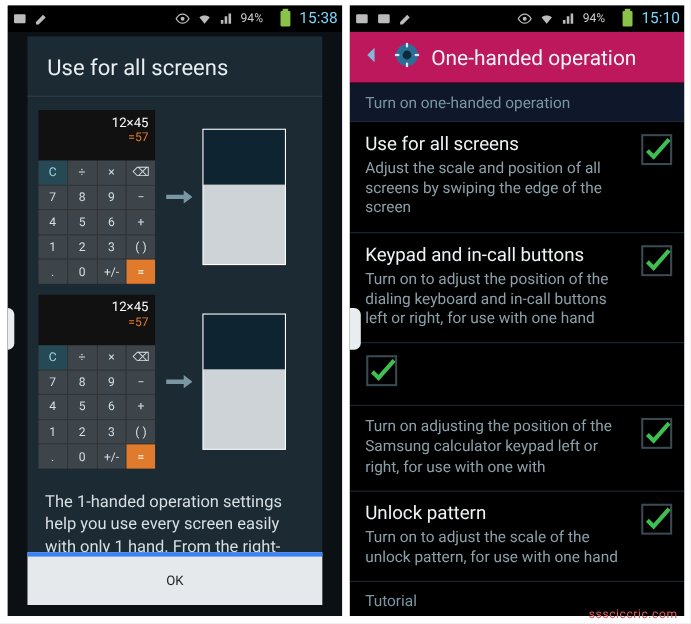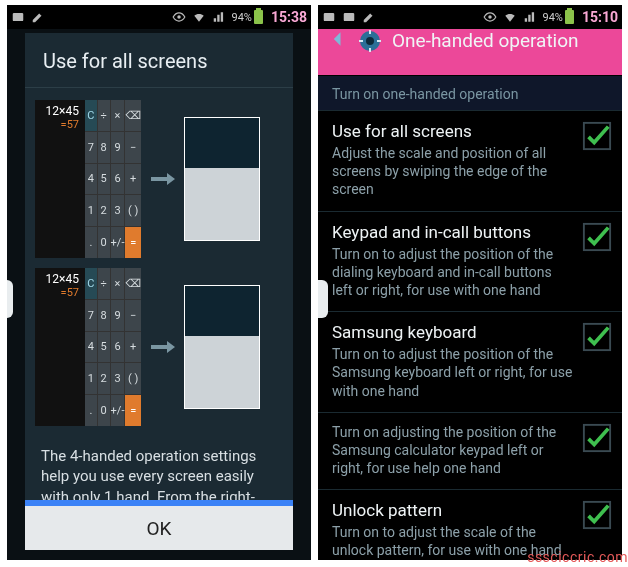--- a/index.html
+++ b/index.html
@@ -6,60 +6,60 @@
   #stage{width:628px;height:567px;position:relative;background:#fff}
   .phone{position:absolute;top:5px;width:304px;height:555px;background:#000;overflow:hidden}
   #p1{left:7px}
   #p2{left:318px}
   
   .sb{height:24px;background:#000;display:flex;align-items:center;padding:0 4px;color:#ccc;font-size:11px}
   .sb-left{display:flex;gap:6px;align-items:center}
   .sb-right{margin-left:auto;display:flex;gap:6px;align-items:center}
   .ico{width:14px;height:14px;display:inline-flex;align-items:center;justify-content:center}
   .ico svg{width:14px;height:14px}
-  .batt{display:flex;align-items:center;gap:2px}
+  .batt{display:flex;align-items:flex-start;gap:16px}
   .batt-b{width:9px;height:14px;background:#8bc34a;border-radius:1px;position:relative}
   .batt-b::before{content:"";position:absolute;top:-2px;left:2px;width:5px;height:2px;background:#8bc34a}
-  .clk{color:#f9a8d4;font-size:14px;font-weight:700;margin-left:2px}
+  .clk{color:#7dd3fc;font-size:14px;font-weight:400;margin-left:2px}
   
   .dim{position:absolute;top:24px;left:0;right:0;bottom:0;background:#0a1014}
   .dlg{position:absolute;top:28px;left:18px;right:18px;bottom:10px;background:#1b2a33;display:flex;flex-direction:column}
   .dlg-title{color:#e8eef2;font-size:20px;padding:16px 18px 14px;border-bottom:1px solid #2c3e47}
   .dlg-body{flex:1;overflow:hidden;padding:6px 10px 0;color:#bac6cc}
   .row{display:flex;align-items:center;gap:10px;margin:6px 0 10px}
-  .calc-lg{width:106px;height:158px;background:#111;display:flex;flex-direction:row}
+  .calc-lg{width:106px;height:158px;background:#111;display:flex;flex-direction:column}
   .calc-disp{flex:0 0 38px;text-align:right;padding:4px 6px;color:#ddd;font-size:12px}
   .calc-disp .r1{color:#fff}
   .calc-disp .r2{color:#e07b2d;font-size:11px}
   .calc-grid{flex:1;display:grid;grid-template-columns:repeat(4,1fr);grid-auto-rows:1fr;gap:1px;background:#333}
   .calc-grid span{display:flex;align-items:center;justify-content:center;background:#3d454b;color:#d7dde0;font-size:11px}
   .kC{background:#264a55!important;color:#9fd6e6!important}
   .kE{background:#e07b2d!important;color:#fff!important}
   .calc-sm{width:74px;height:122px;background:#fff;box-shadow:0 0 0 1px #fff;display:flex;flex-direction:column}
   .calc-sm-top{flex:0 0 50px;background:#0e2430}
   .calc-sm-bot{flex:1;background:#cdd3d7}
   .arrow{display:flex;flex-direction:column;gap:3px;align-items:center}
   .arrow svg{width:24px;height:18px}
   .dlg-text{color:#d8dfe3;font-size:15px;line-height:1.35;padding:10px 6px 12px}
-  .dlg-btn{height:44px;background:#e6e9eb;color:#222;font-size:19px;border-top:6px solid #3b82f6;display:flex;align-items:center;justify-content:center}
+  .dlg-btn{height:44px;background:#e6e9eb;color:#222;font-size:12px;border-top:4px solid #3b82f6;display:flex;align-items:center;justify-content:center}
   
-  .tbar{height:46px;background:#ec4899;display:flex;align-items:flex-start;gap:10px;padding:0 10px;border-bottom:1px solid #000}
+  .tbar{height:46px;background:#be185d;display:flex;align-items:center;gap:10px;padding:0 10px;border-bottom:1px solid #000}
   .tbar .ttl{color:#f0f4f6;font-size:19px}
   .back svg{width:20px;height:20px}
   .gear svg{width:24px;height:24px}
   .sect{color:#7a96a2;font-size:14px;padding:10px 14px 8px;background:#0f172a}
   .item{display:flex;align-items:flex-start;gap:8px;padding:10px 10px 12px 14px;border-top:1px solid #1a2a31;background:#000}
   .item .txt{flex:1}
   .item .lbl{color:#eef3f5;font-size:17px;margin-bottom:3px}
   .item .sub{color:#8ca0a9;font-size:14px;line-height:1.3}
   .chk svg{width:30px;height:30px}
   .tutorial{color:#7a96a2;font-size:14px;padding:10px 14px 8px;border-top:1px solid #1a2a31}
   .handle{position:absolute;left:-4px;top:275px;width:10px;height:38px;background:#e9edef;border-radius:0 6px 6px 0}
   .handle.r{left:auto;left:0px}
-  .wm{position:absolute;right:0;bottom:2px;color:#e65a5a;font-size:14px;letter-spacing:.5px}
+  .wm{position:absolute;right:12px;bottom:2px;color:#e65a5a;font-size:11px;letter-spacing:.5px}
 </style>
 </head>
 <body>
 <div id="stage">
 
 <div class="phone" id="p1">
   <div class="sb">
     <div class="sb-left">
       <span class="ico">
             <svg viewBox="0 0 24 24" fill="#bbb">
@@ -172,21 +172,21 @@
         <span class="arrow">
               <svg viewBox="0 0 24 16" fill="#7a96a2">
                 <path d="M0 6h16V2l8 6-8 6v-4H0z"></path>
               </svg>
             </span>
         <div class="calc-sm">
               <div class="calc-sm-top"></div>
               <div class="calc-sm-bot"></div>
             </div>
       </div>
-      <div class="dlg-text">The 4-handed operation settings help you use every screen easily with only 1 hand. From the right-</div>
+      <div class="dlg-text">The 1-handed operation settings help you use every screen easily with only 1 hand. From the right-</div>
     </div>
     <div class="dlg-btn">OK</div>
   </div>
 </div>
 
 <div class="phone" id="p2">
   <div class="sb">
     <div class="sb-left">
       <span class="ico">
             <svg viewBox="0 0 24 24" fill="#bbb">
@@ -261,32 +261,28 @@
           <div class="txt">
             <div class="lbl">Keypad and in-call buttons</div>
             <div class="sub">Turn on to adjust the position of the dialing keyboard and in-call buttons left or right, for use with one hand</div>
           </div>
           <span class="chk"><svg viewBox="0 0 32 32">
               <rect x="2" y="2" width="28" height="28" fill="none" stroke="#3a4a52" stroke-width="2"></rect>
               <path d="M7 17l6 6L28 6" fill="none" stroke="#3fbf4f" stroke-width="4"></path>
             </svg></span>
         </div>
         <div class="item">
+          <span class="chk"><svg viewBox="0 0 32 32">
+              <rect x="2" y="2" width="28" height="28" fill="none" stroke="#3a4a52" stroke-width="2"></rect>
+              <path d="M7 17l6 6L28 6" fill="none" stroke="#3fbf4f" stroke-width="4"></path>
+            </svg></span>
+        </div>
+        <div class="item">
           <div class="txt">
-            <div class="lbl">Samsung keyboard</div>
-            <div class="sub">Turn on to adjust the position of the Samsung keyboard left or right, for use with one hand</div>
-          </div>
-          <span class="chk"><svg viewBox="0 0 32 32">
-              <rect x="2" y="2" width="28" height="28" fill="none" stroke="#3a4a52" stroke-width="2"></rect>
-              <path d="M7 17l6 6L28 6" fill="none" stroke="#3fbf4f" stroke-width="4"></path>
-            </svg></span>
-        </div>
-        <div class="item">
-          <div class="txt">
-            <div class="sub">Turn on adjusting the position of the Samsung calculator keypad left or right, for use help one hand</div>
+            <div class="sub">Turn on adjusting the position of the Samsung calculator keypad left or right, for use with one with</div>
           </div>
           <span class="chk"><svg viewBox="0 0 32 32">
               <rect x="2" y="2" width="28" height="28" fill="none" stroke="#3a4a52" stroke-width="2"></rect>
               <path d="M7 17l6 6L28 6" fill="none" stroke="#3fbf4f" stroke-width="4"></path>
             </svg></span>
         </div>
         <div class="item">
           <div class="txt">
             <div class="lbl">Unlock pattern</div>
             <div class="sub">Turn on to adjust the scale of the unlock pattern, for use with one hand</div>

